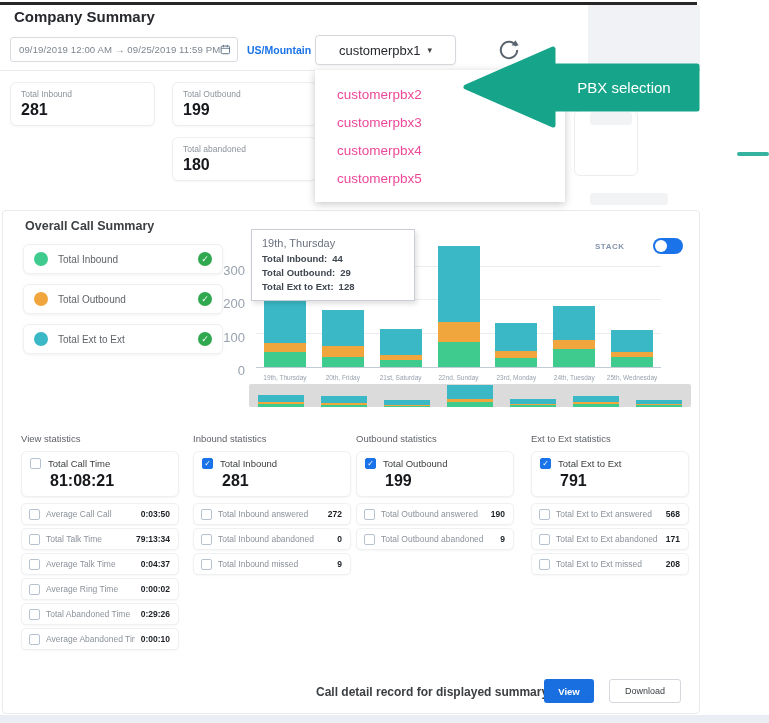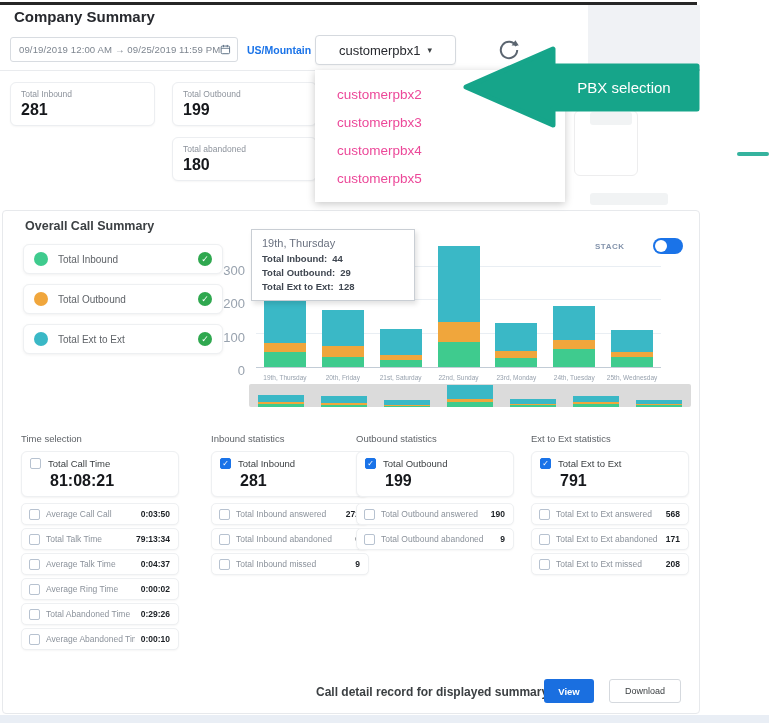--- a/index.html
+++ b/index.html
@@ -274,21 +274,21 @@
           <span>29</span>
         </div>
       <div class="tt-line">
           <span>Total Ext to Ext:</span>
           <span>128</span>
         </div>
     </div>
 
     <div id="stats-root">
         <div class="stat-col" style="left: 18px;">
-          <div class="stat-title">Time selection</div>
+          <div class="stat-title">View statistics</div>
           <div class="pcard">
             <div class="top">
               <span class="cb"></span>
               <span>Total Call Time</span>
             </div>
             <div class="big">81:08:21</div>
           </div>
           <div class="rrow">
             <span class="cb"></span>
             <span class="rl">Average Call Call</span>
@@ -313,21 +313,21 @@
             <span class="cb"></span>
             <span class="rl">Total Abandoned Time</span>
             <span class="rv">0:29:26</span>
           </div>
           <div class="rrow">
             <span class="cb"></span>
             <span class="rl">Average Abandoned Time</span>
             <span class="rv">0:00:10</span>
           </div>
         </div>
-        <div class="stat-col" style="left: 208px;">
+        <div class="stat-col" style="left: 190px;">
           <div class="stat-title">Inbound statistics</div>
           <div class="pcard">
             <div class="top">
               <span class="cb checked">✓</span>
               <span>Total Inbound</span>
             </div>
             <div class="big">281</div>
           </div>
           <div class="rrow">
             <span class="cb"></span>

